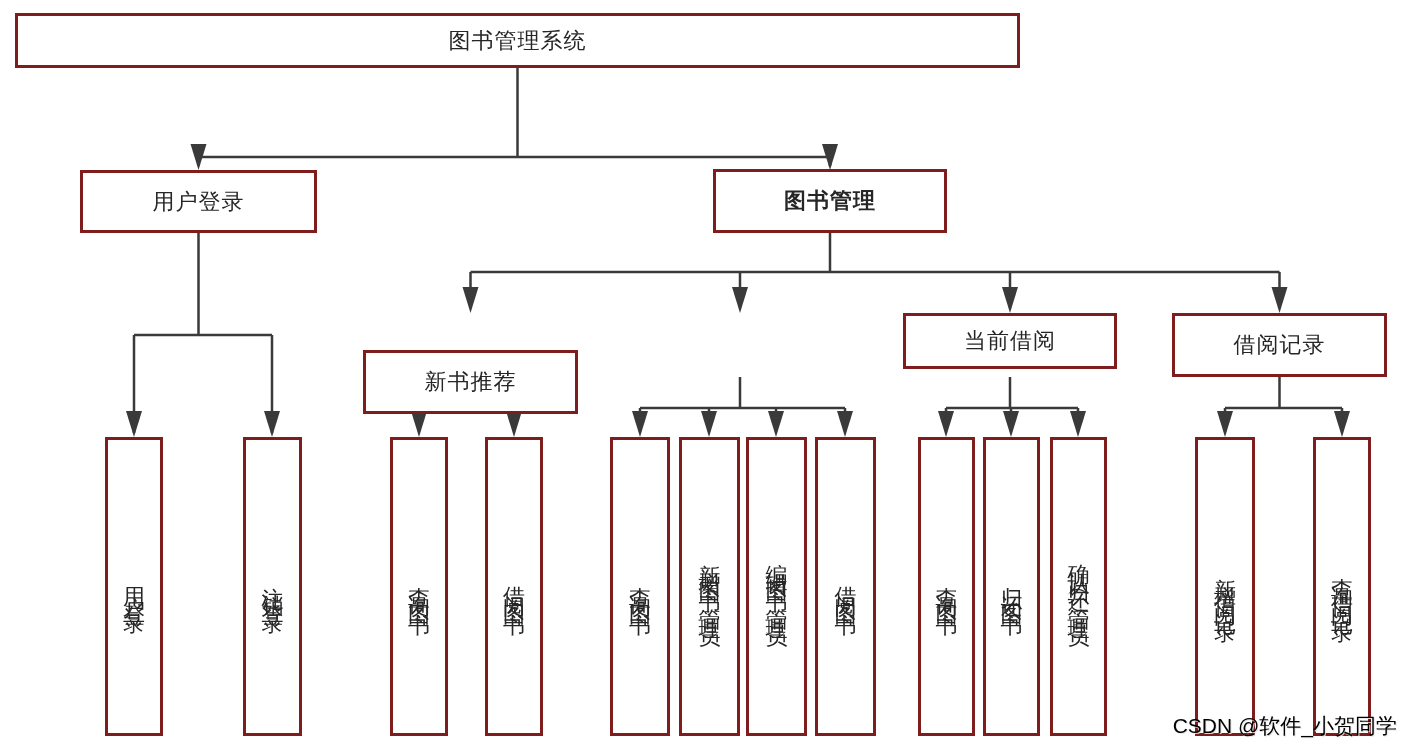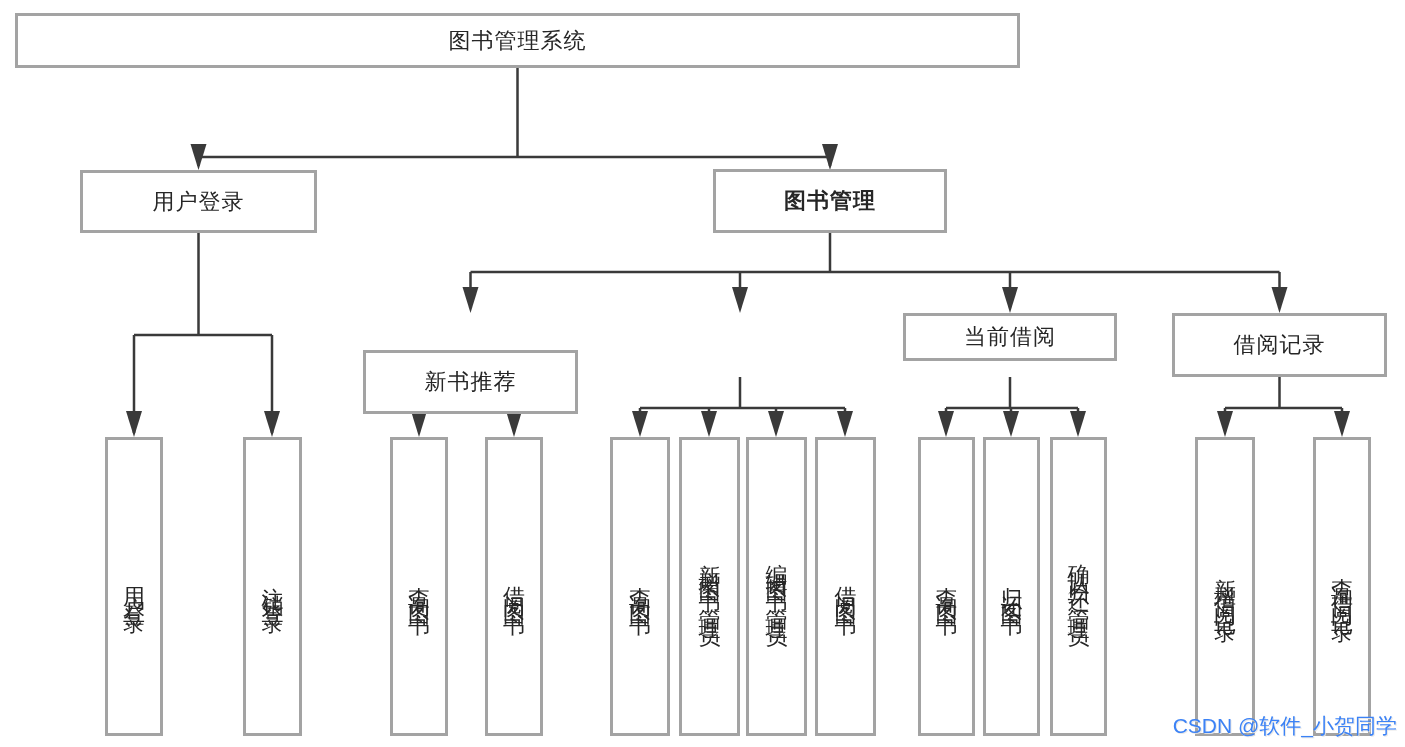--- a/index.html
+++ b/index.html
@@ -19,21 +19,21 @@
   #wires {
     position: absolute;
     left: 0; top: 0;
     width: 1405px; height: 747px;
     z-index: 1;
   }
   .node {
     position: absolute;
     box-sizing: border-box;
     background: #ffffff;
-    border: 3px solid #a3a3a3;
+    border: 3px solid #7f1d1d;
     display: flex;
     align-items: center;
     justify-content: center;
     z-index: 2;
   }
   .hnode span {
     font-size: 22px;
     letter-spacing: 1px;
     white-space: nowrap;
   }
@@ -48,21 +48,21 @@
     letter-spacing: 9px;
     line-height: 1;
     white-space: nowrap;
   }
   #watermark {
     position: absolute;
     right: 8px;
     bottom: 7px;
     z-index: 5;
     font-size: 21px;
-    color: #3b82f6;
+    color: #000000;
     text-shadow: 1px 1px 0 rgba(230,230,230,0.9);
     white-space: nowrap;
     text-align: right;
   }
 </style>
 </head>
 <body>
 
 <div id="stage">
 
@@ -120,21 +120,21 @@
   <div class="node hnode" style="left:80px; top:170px; width:237px; height:63px;">
     <span>用户登录</span>
   </div>
   <div class="node hnode" style="left:713px; top:169px; width:234px; height:64px;font-weight:bold;">
     <span>图书管理</span>
   </div>
 
   <div class="node hnode" style="left:363px; top:313px; width:215px; height:64px;margin-top:37px;">
     <span>新书推荐</span>
   </div>
-  <div class="node hnode" style="left:903px; top:313px; width:214px; height:48px;">
+  <div class="node hnode" style="left:903px; top:313px; width:214px; height:56px;">
     <span>当前借阅</span>
   </div>
   <div class="node hnode" style="left:1172px; top:313px; width:215px; height:64px;">
     <span>借阅记录</span>
   </div>
 
   <div class="node vnode" style="left:105px; width:58px;">
     <span>用户登录</span>
   </div>
   <div class="node vnode" style="left:243px; width:59px;">

